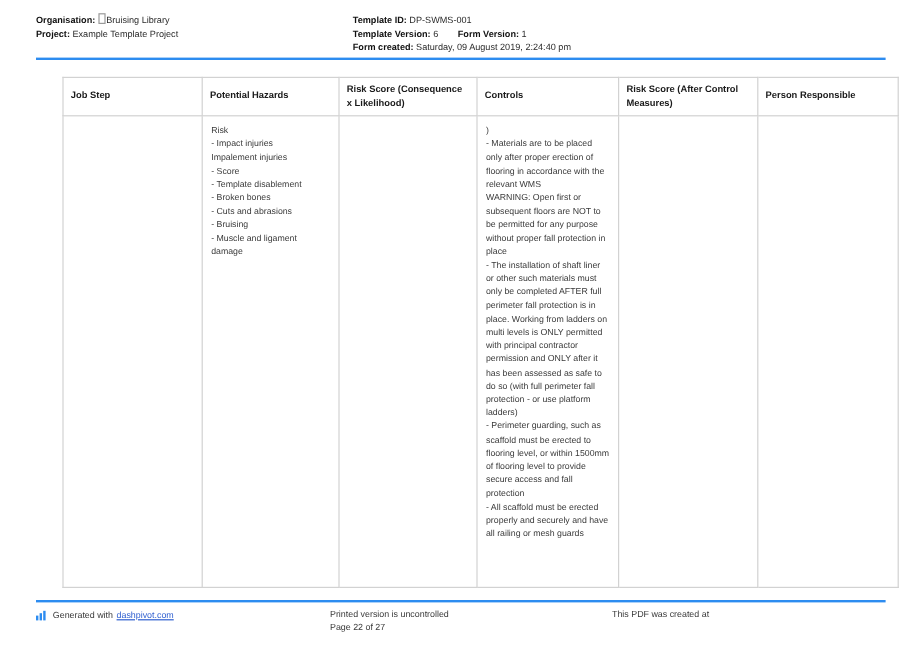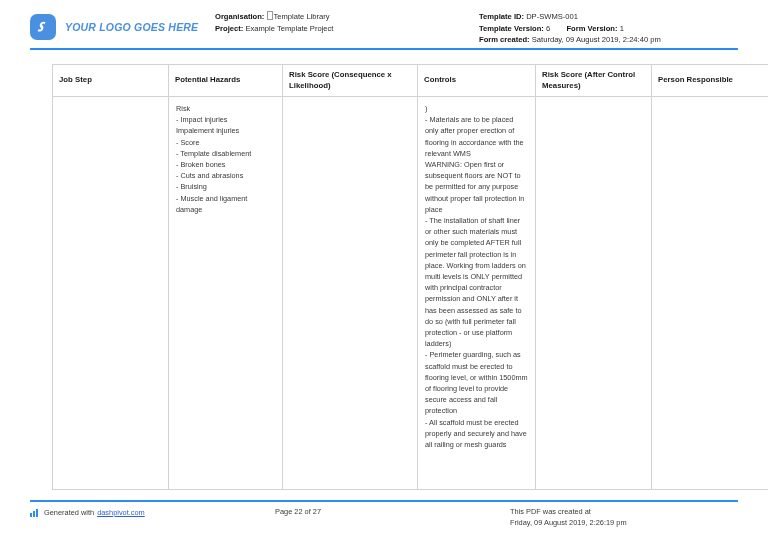--- a/index.html
+++ b/index.html
@@ -118,21 +118,21 @@
     line-height: 10.5px;
   }
   table.swms td {
     padding: 6px 7px 6px 7px;
     font-size: 7.3px;
     line-height: 11.2px;
     color: #3a3a3a;
   }
   .c1 { width: 116px; }
   .c2 { width: 114px; }
-  .c3 { width: 135px; }
+  .c3 { width: 115px; }
   .c4 { width: 118px; }
   .c5 { width: 116px; }
   .c6 { width: 117px; }
 
   .cell-lines > div { white-space: normal; }
 
   
   .rule-bottom {
     position: absolute;
     left: 30px;
@@ -178,33 +178,25 @@
     margin-left: 3px;
   }
   .foot-line { white-space: nowrap; }
 </style>
 </head>
 <body>
 
 <div class="doc-header">
   <div class="header-inner">
 
-    <div class="logo-block">
-      <div class="logo-mark">
-        <svg width="16" height="16" viewBox="0 0 16 16" aria-hidden="true">
-          <path d="M10.6 3.2c-1.9-1.1-4.3-0.4-5.4 1.5-0.8 1.4-0.5 3.1 0.6 4.2 0.5 0.5 0.3 1.3-0.3 1.6-0.7 0.3-1.4-0.1-1.6-0.8l-1.3 2.3c1.9 1.1 4.3 0.4 5.4-1.5 0.8-1.4 0.5-3.1-0.6-4.2-0.5-0.5-0.3-1.3 0.3-1.6 0.7-0.3 1.4 0.1 1.6 0.8z" fill="#ffffff"></path>
-        </svg>
-      </div>
-      <div class="logo-text">YOUR LOGO GOES HERE</div>
-    </div>
 
     <div class="meta-col left">
       <div class="meta-line">
         <b>Organisation:</b>
-        <span class="tofu"></span><span>Template Library</span>
+        <span class="tofu"></span><span>Bruising Library</span>
       </div>
       <div class="meta-line">
         <b>Project:</b>
         <span>Example Template Project</span>
       </div>
     </div>
 
     <div class="meta-col right">
       <div class="meta-line">
         <b>Template ID:</b>
@@ -299,21 +291,21 @@
     <span class="bars-icon">
       <i class="b1"></i>
         <i class="b2"></i>
         <i class="b3"></i>
     </span>
     <span>Generated with</span>
     <a class="link" href="#">dashpivot.com</a>
   </div>
 
   <div class="foot-col mid">
+    <div class="foot-line">Printed version is uncontrolled</div>
     <div class="foot-line">Page 22 of 27</div>
   </div>
 
   <div class="foot-col right">
     <div class="foot-line">This PDF was created at</div>
-    <div class="foot-line">Friday, 09 August 2019, 2:26:19 pm</div>
   </div>
 
 </div>
 
 </body></html>

